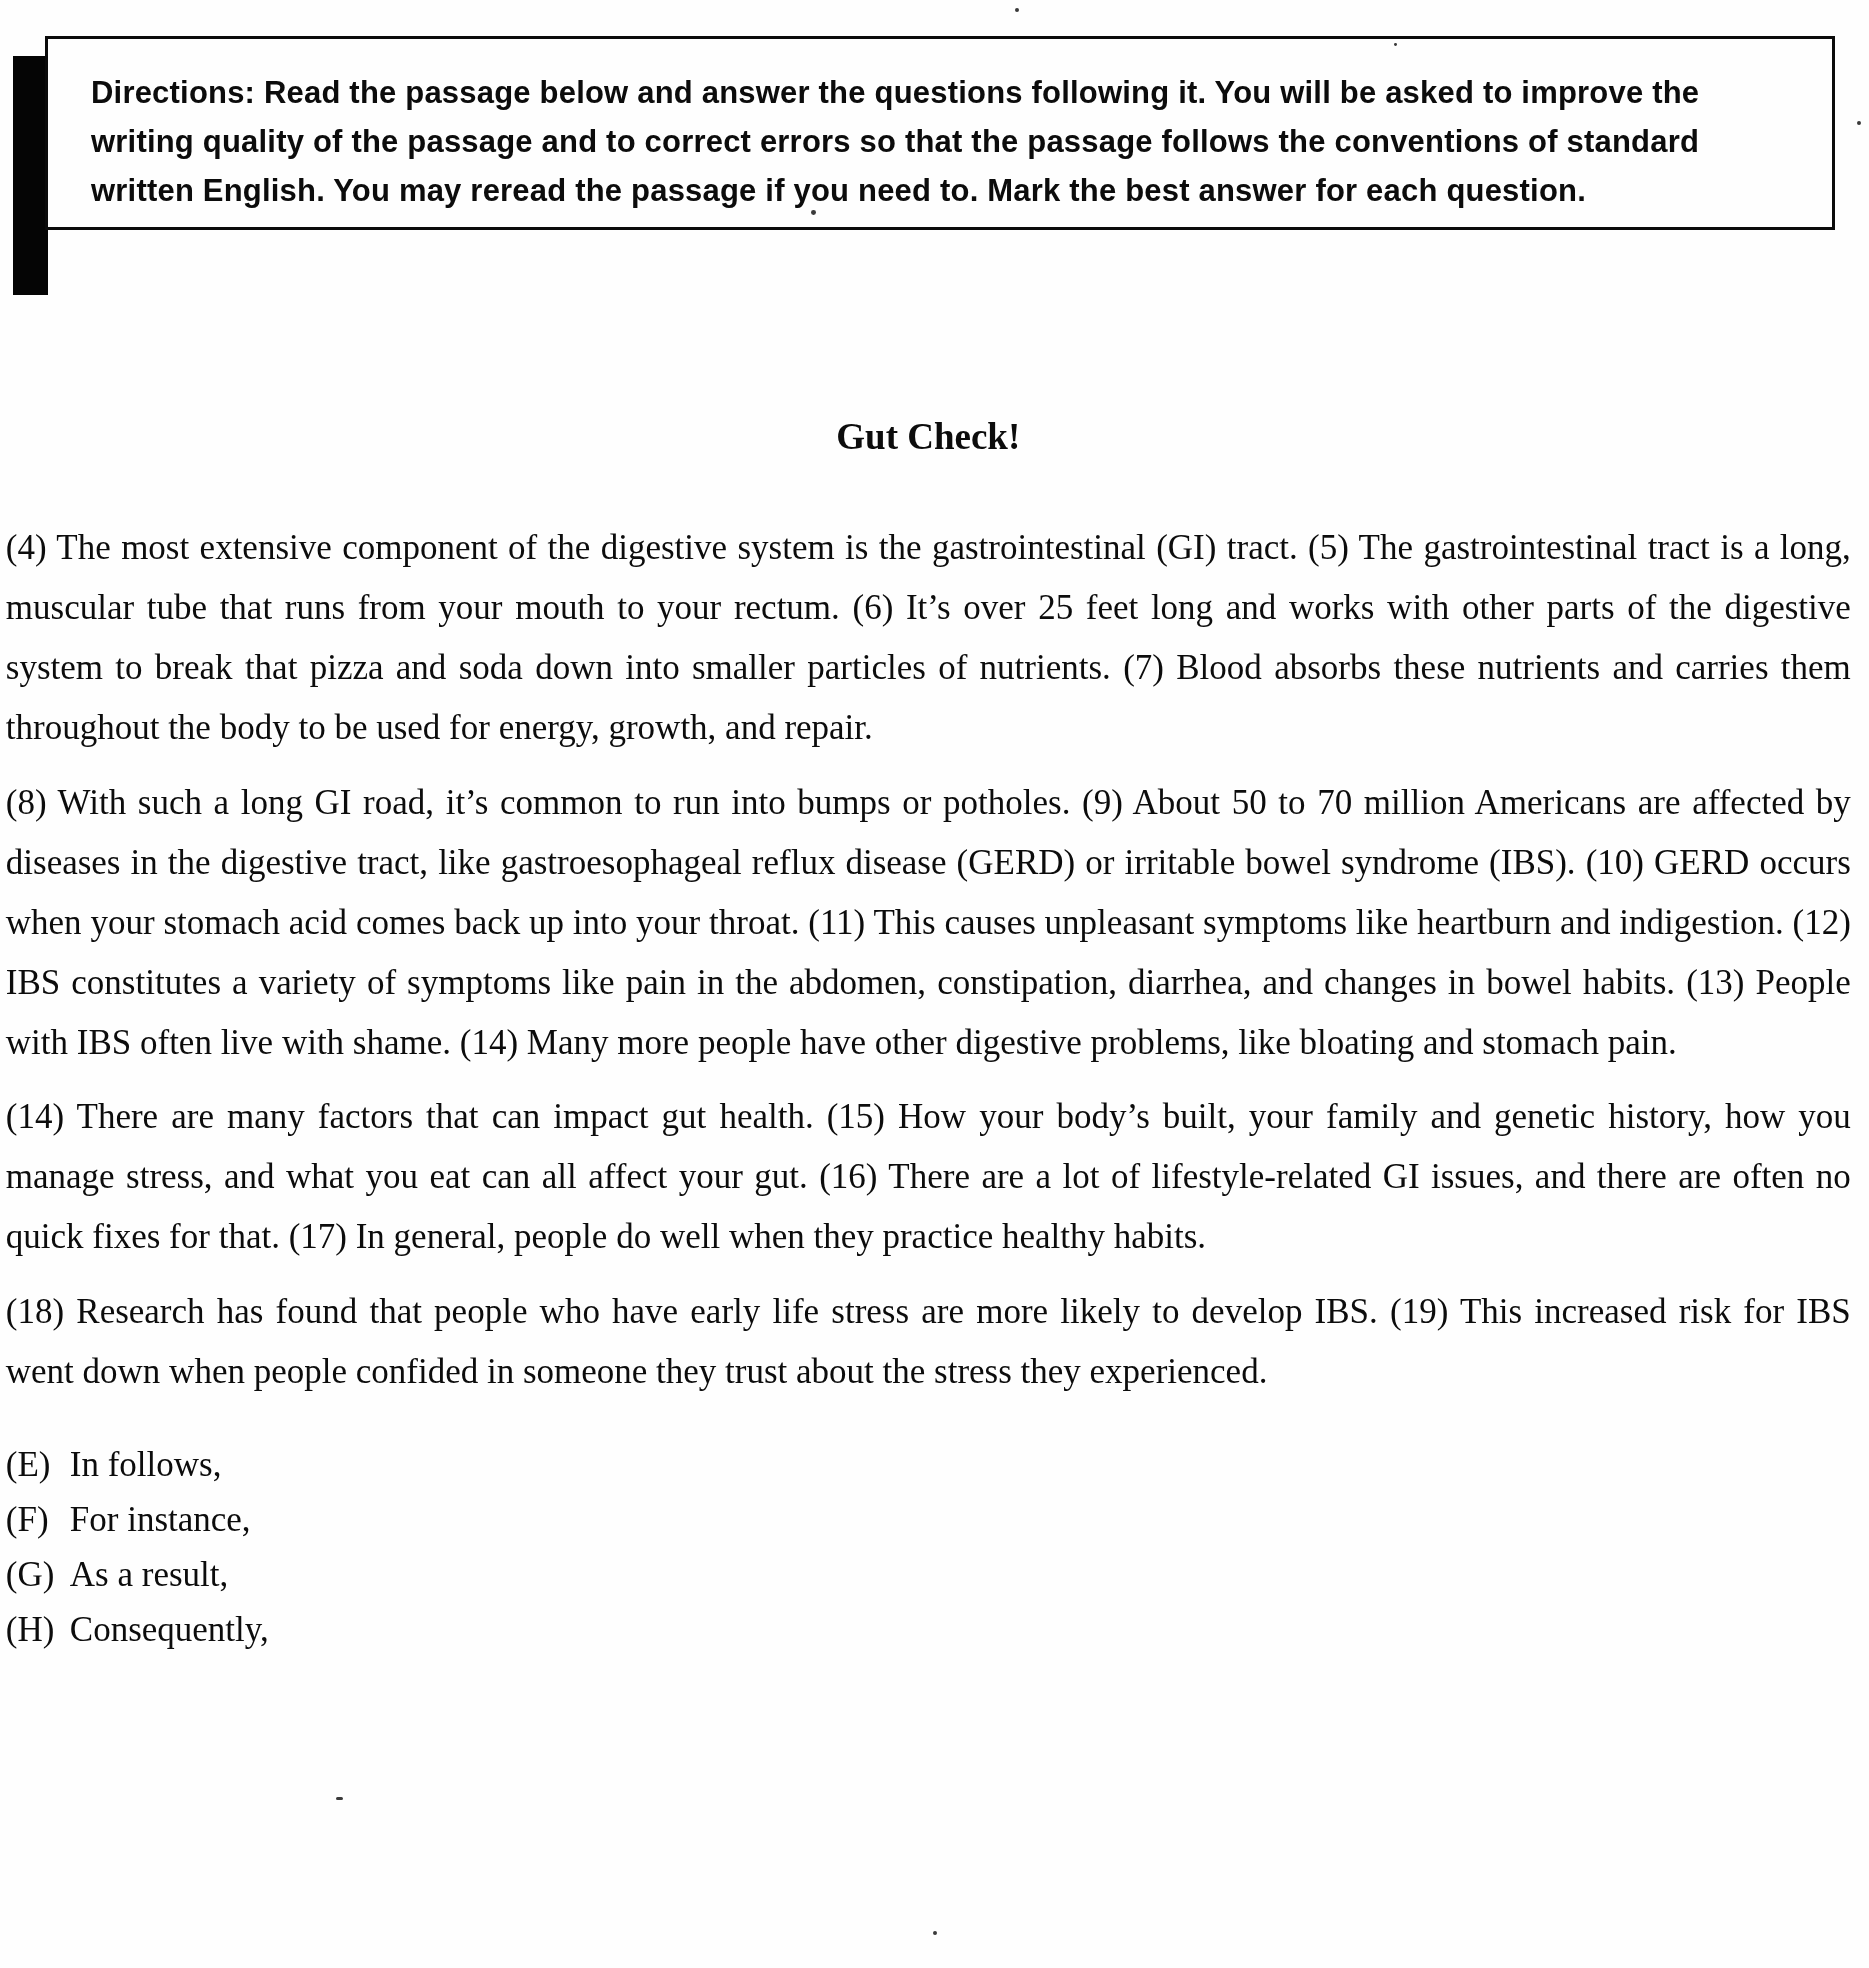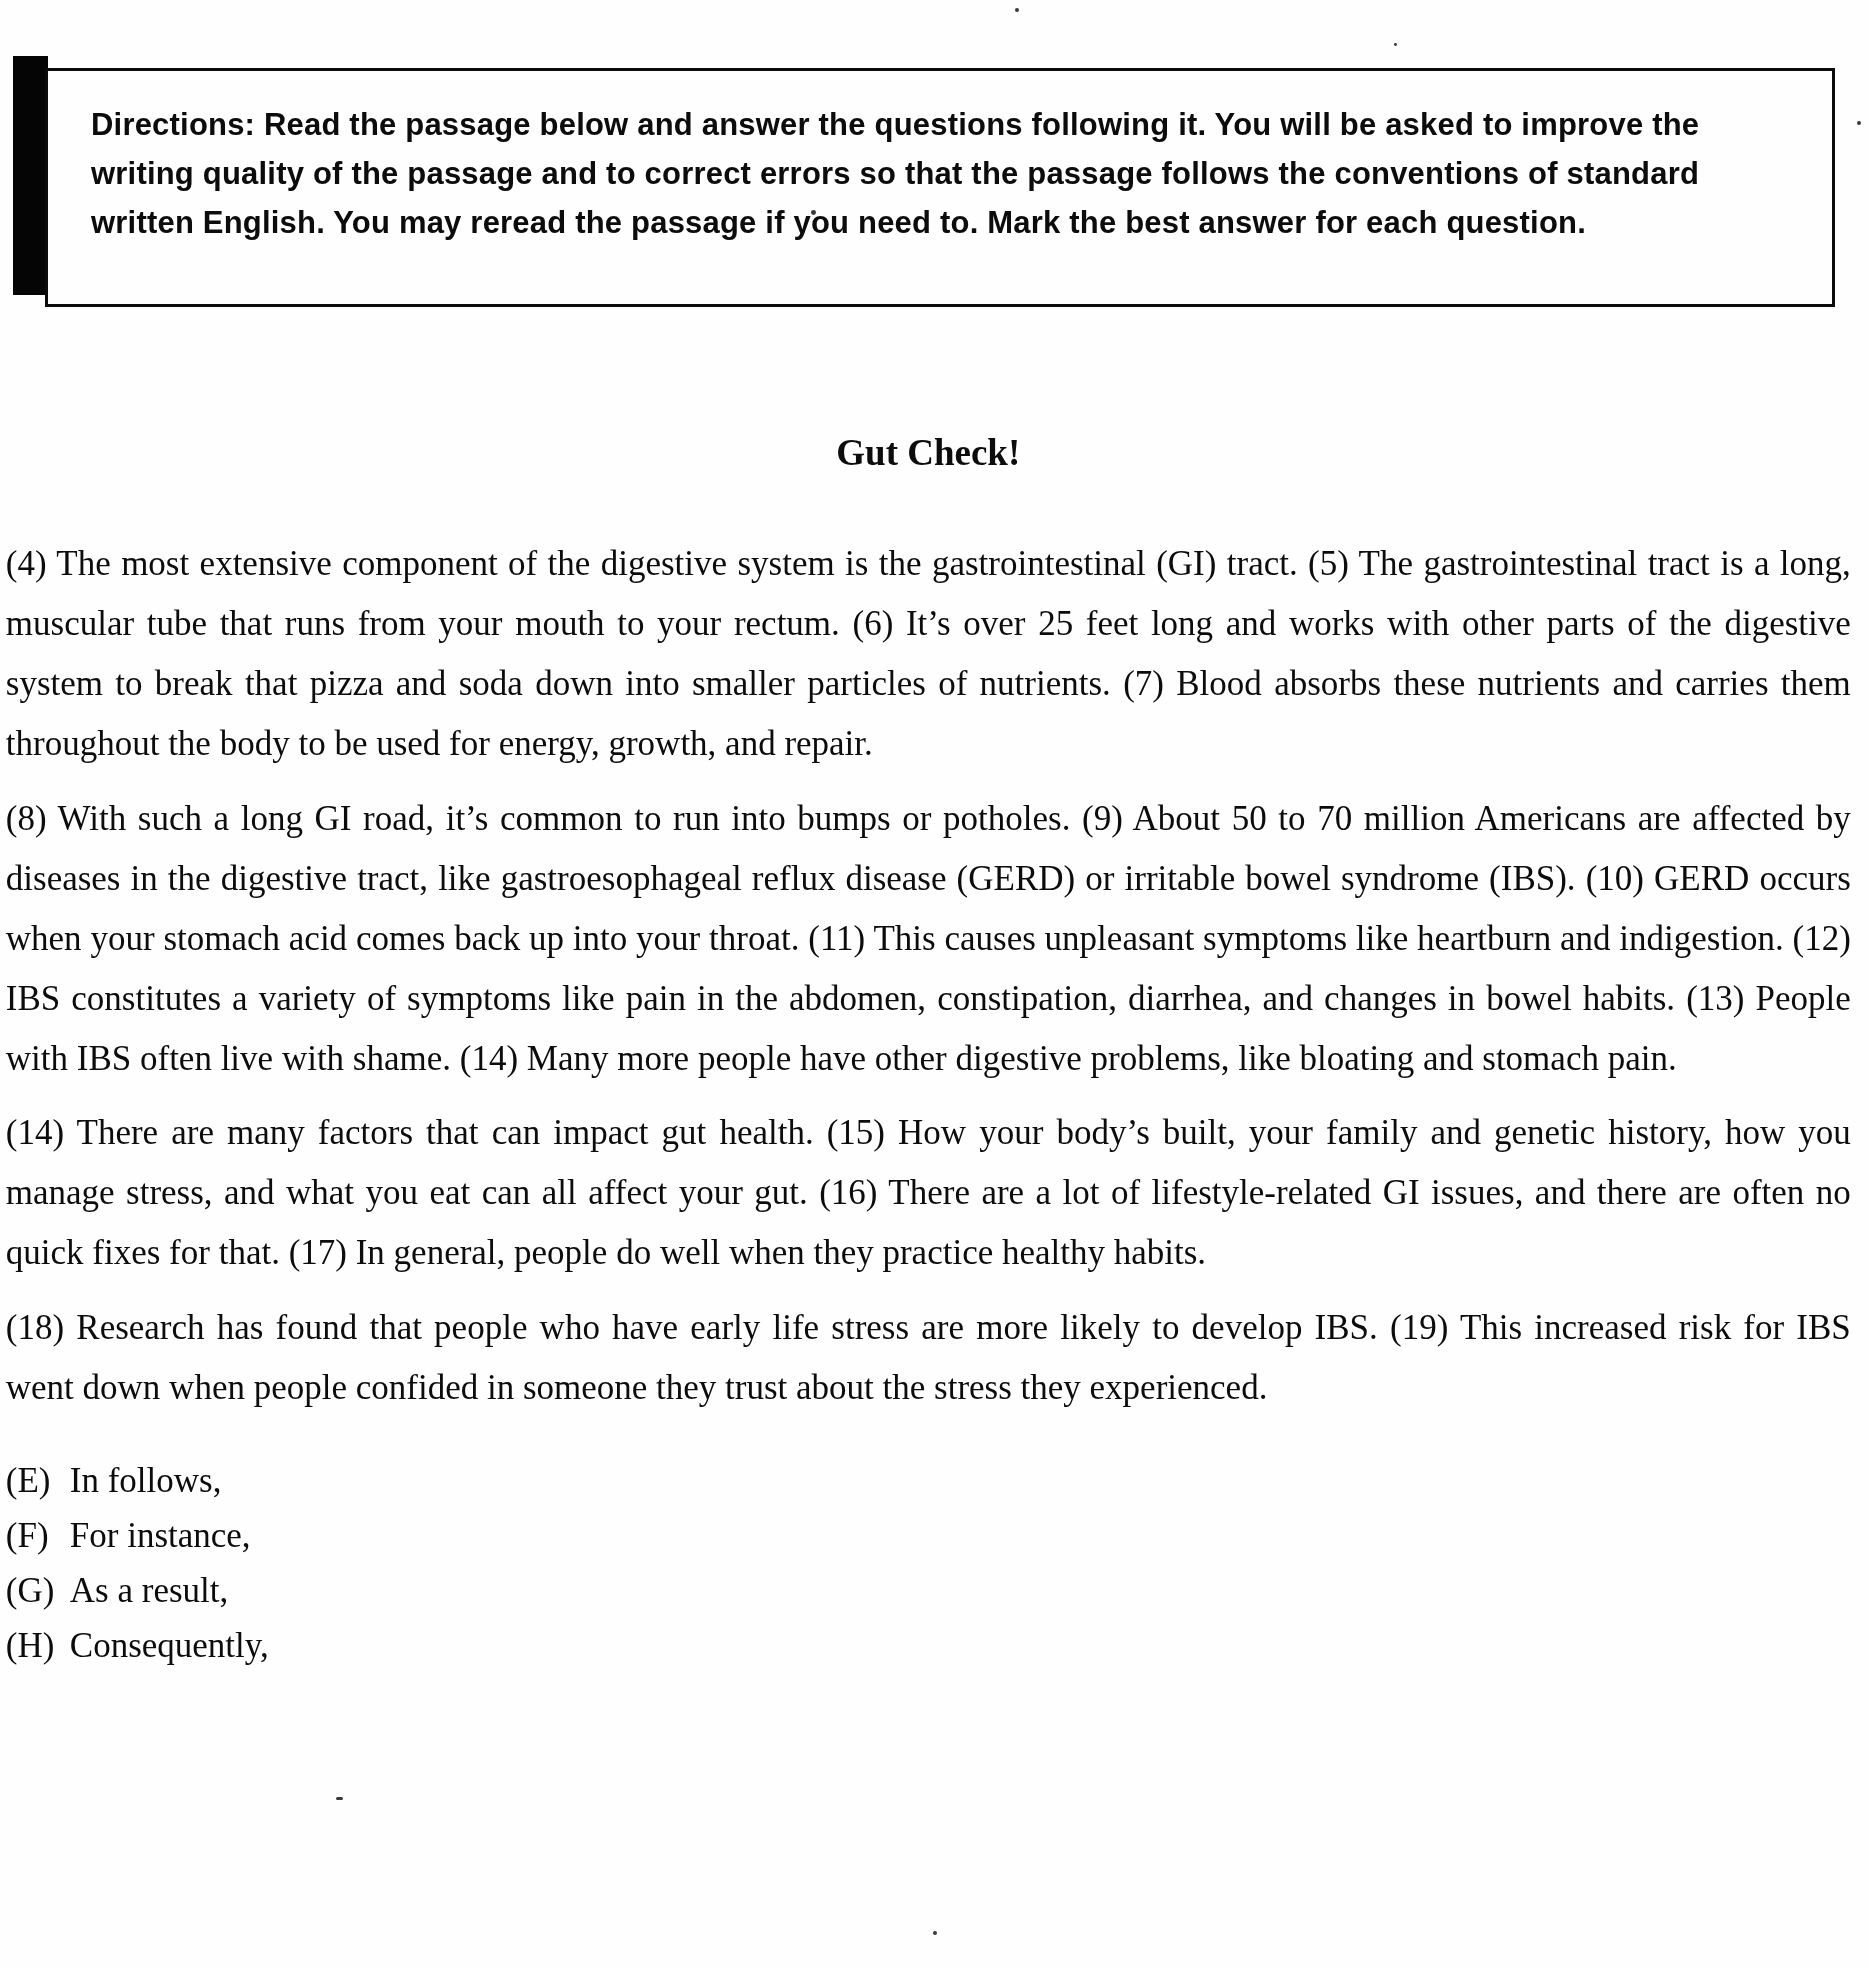--- a/index.html
+++ b/index.html
@@ -15,22 +15,22 @@
 
   
   .accent-bar {
     position: absolute;
     left: 12.6px; top: 56px;
     width: 35px; height: 239px;
     background: #050505;
   }
   .directions-box {
     position: absolute;
-    left: 45px; top: 68px;
-    width: 1790px; height: 239px;
+    left: 45px; top: 36px;
+    width: 1790px; height: 194px;
     box-sizing: border-box;
     border: 3.9px solid #0b0b0b;
     background: #fefefe;
     padding: 29px 52px 0 43px;
     font-family: "Liberation Sans", sans-serif;
     font-size: 31px;
     line-height: 49px;
     font-weight: 700;
     letter-spacing: 0.2px;
   }
@@ -42,21 +42,21 @@
     left: 5.8px; top: 415px;
     width: 1845px;
     font-size: 35px;
     line-height: 60px;
   }
   .passage-title {
     text-align: center;
     font-weight: 700;
     font-size: 37px;
     line-height: 43px;
-    margin: 16px 0 60px 0;
+    margin: 0 0 60px 0;
   }
   p.para {
     margin: 0 0 14.6px 0;
     text-align: justify;
   }
   p.para-last { margin-bottom: 0; }
   .question-line {
     font-weight: 700;
     margin: 0;
     line-height: 60px;

